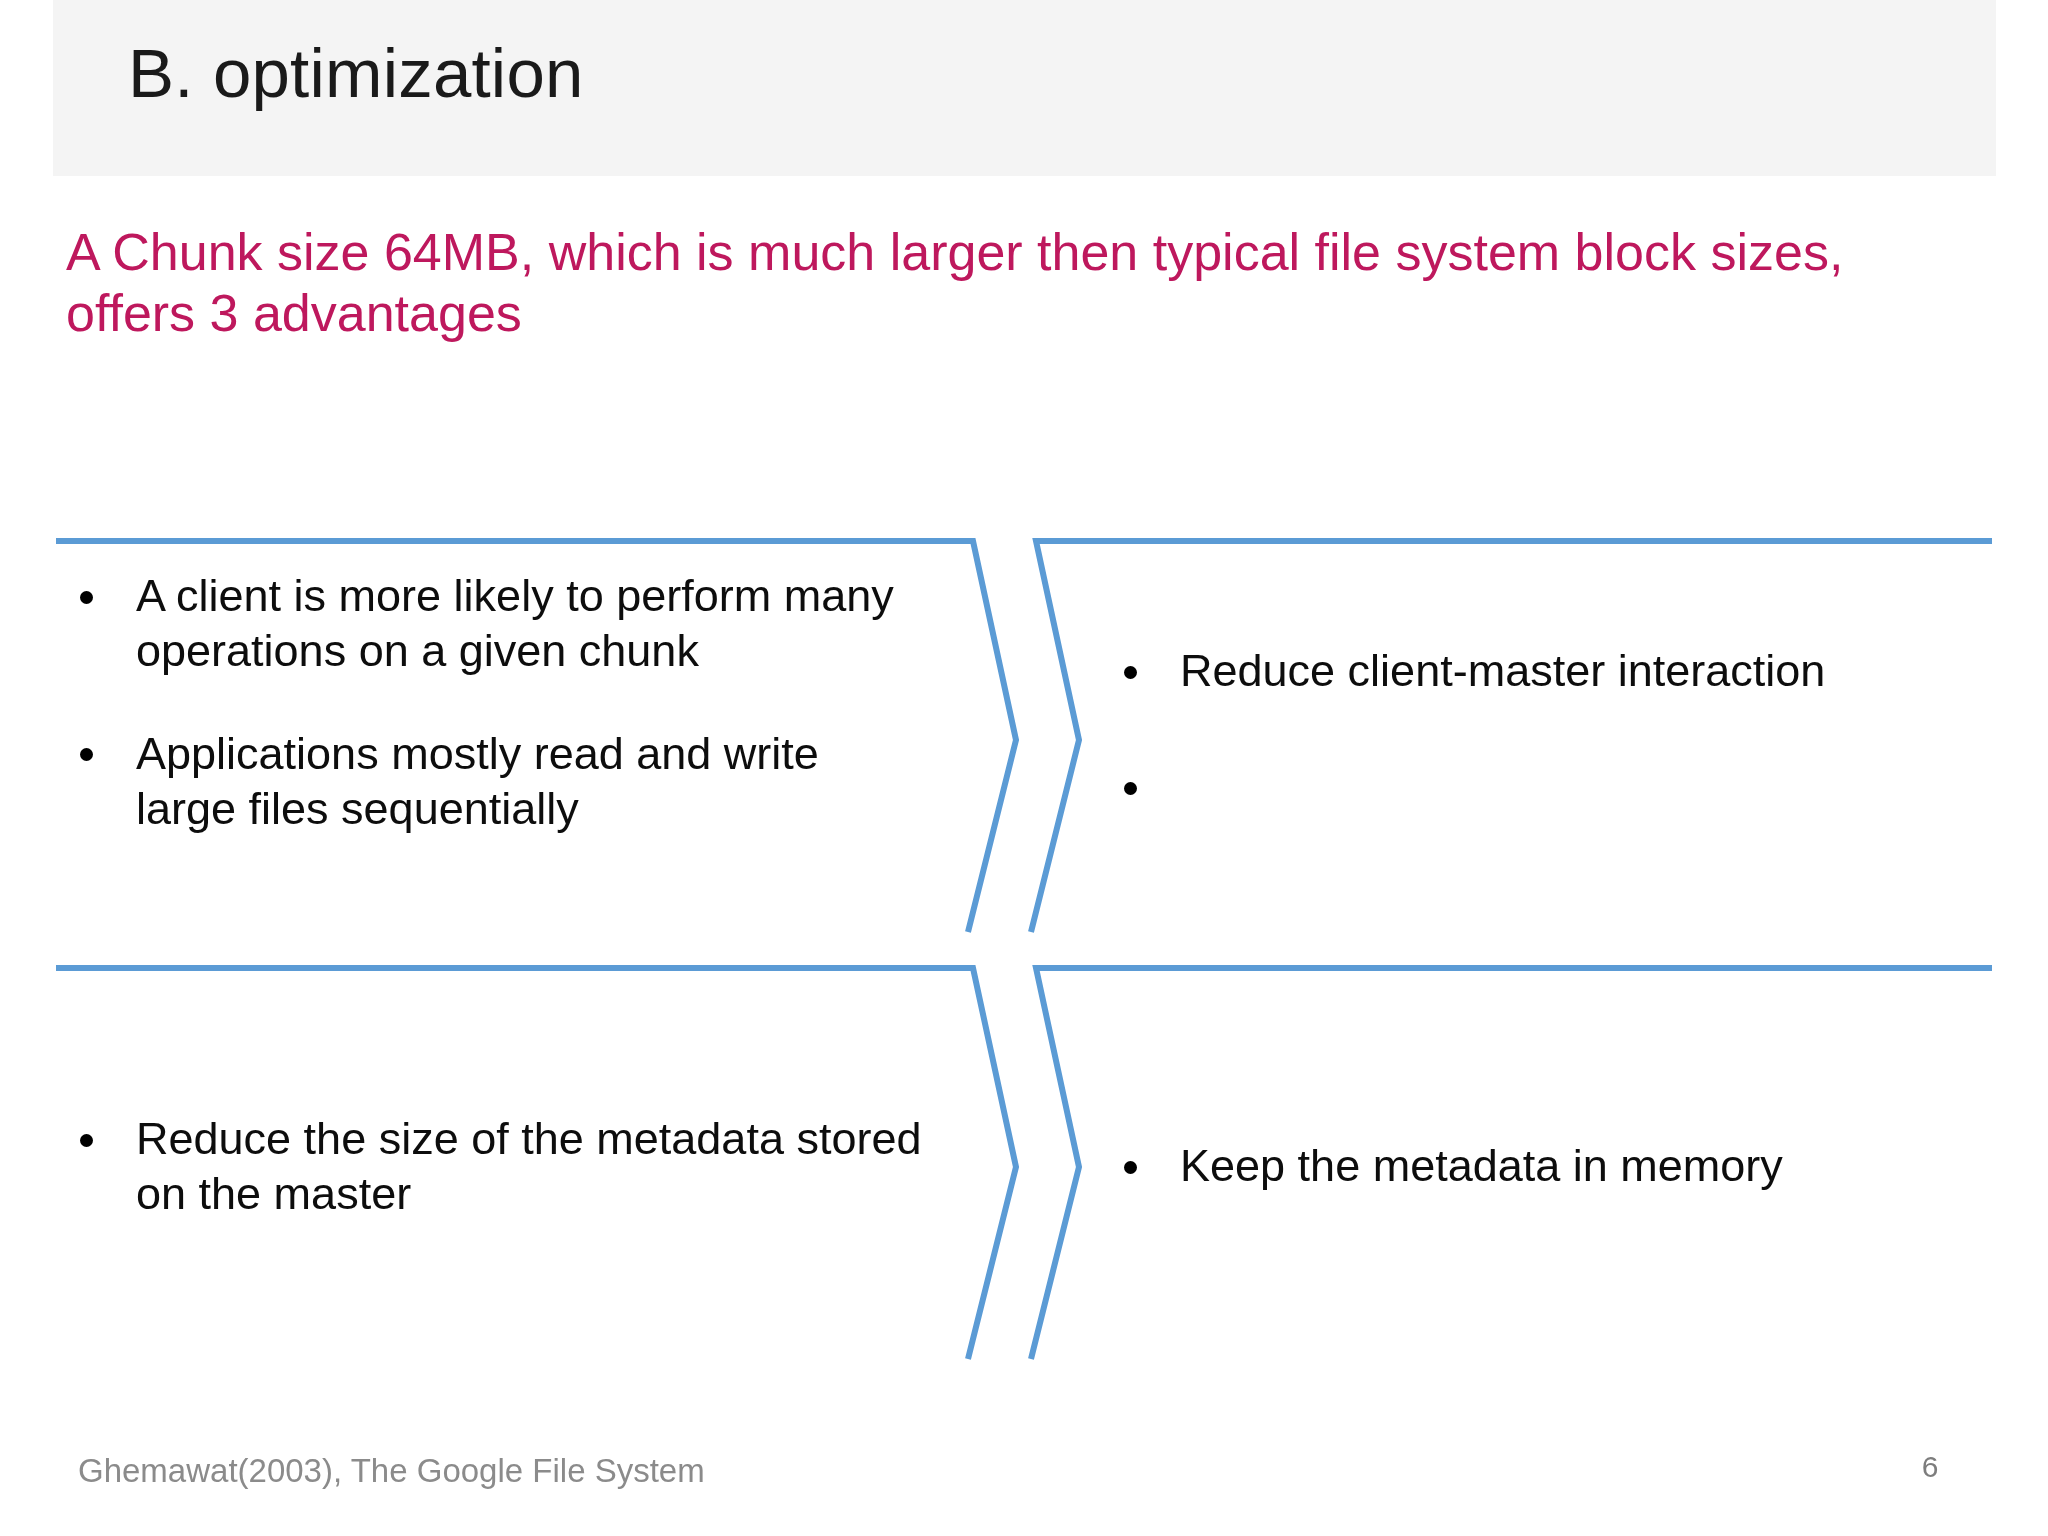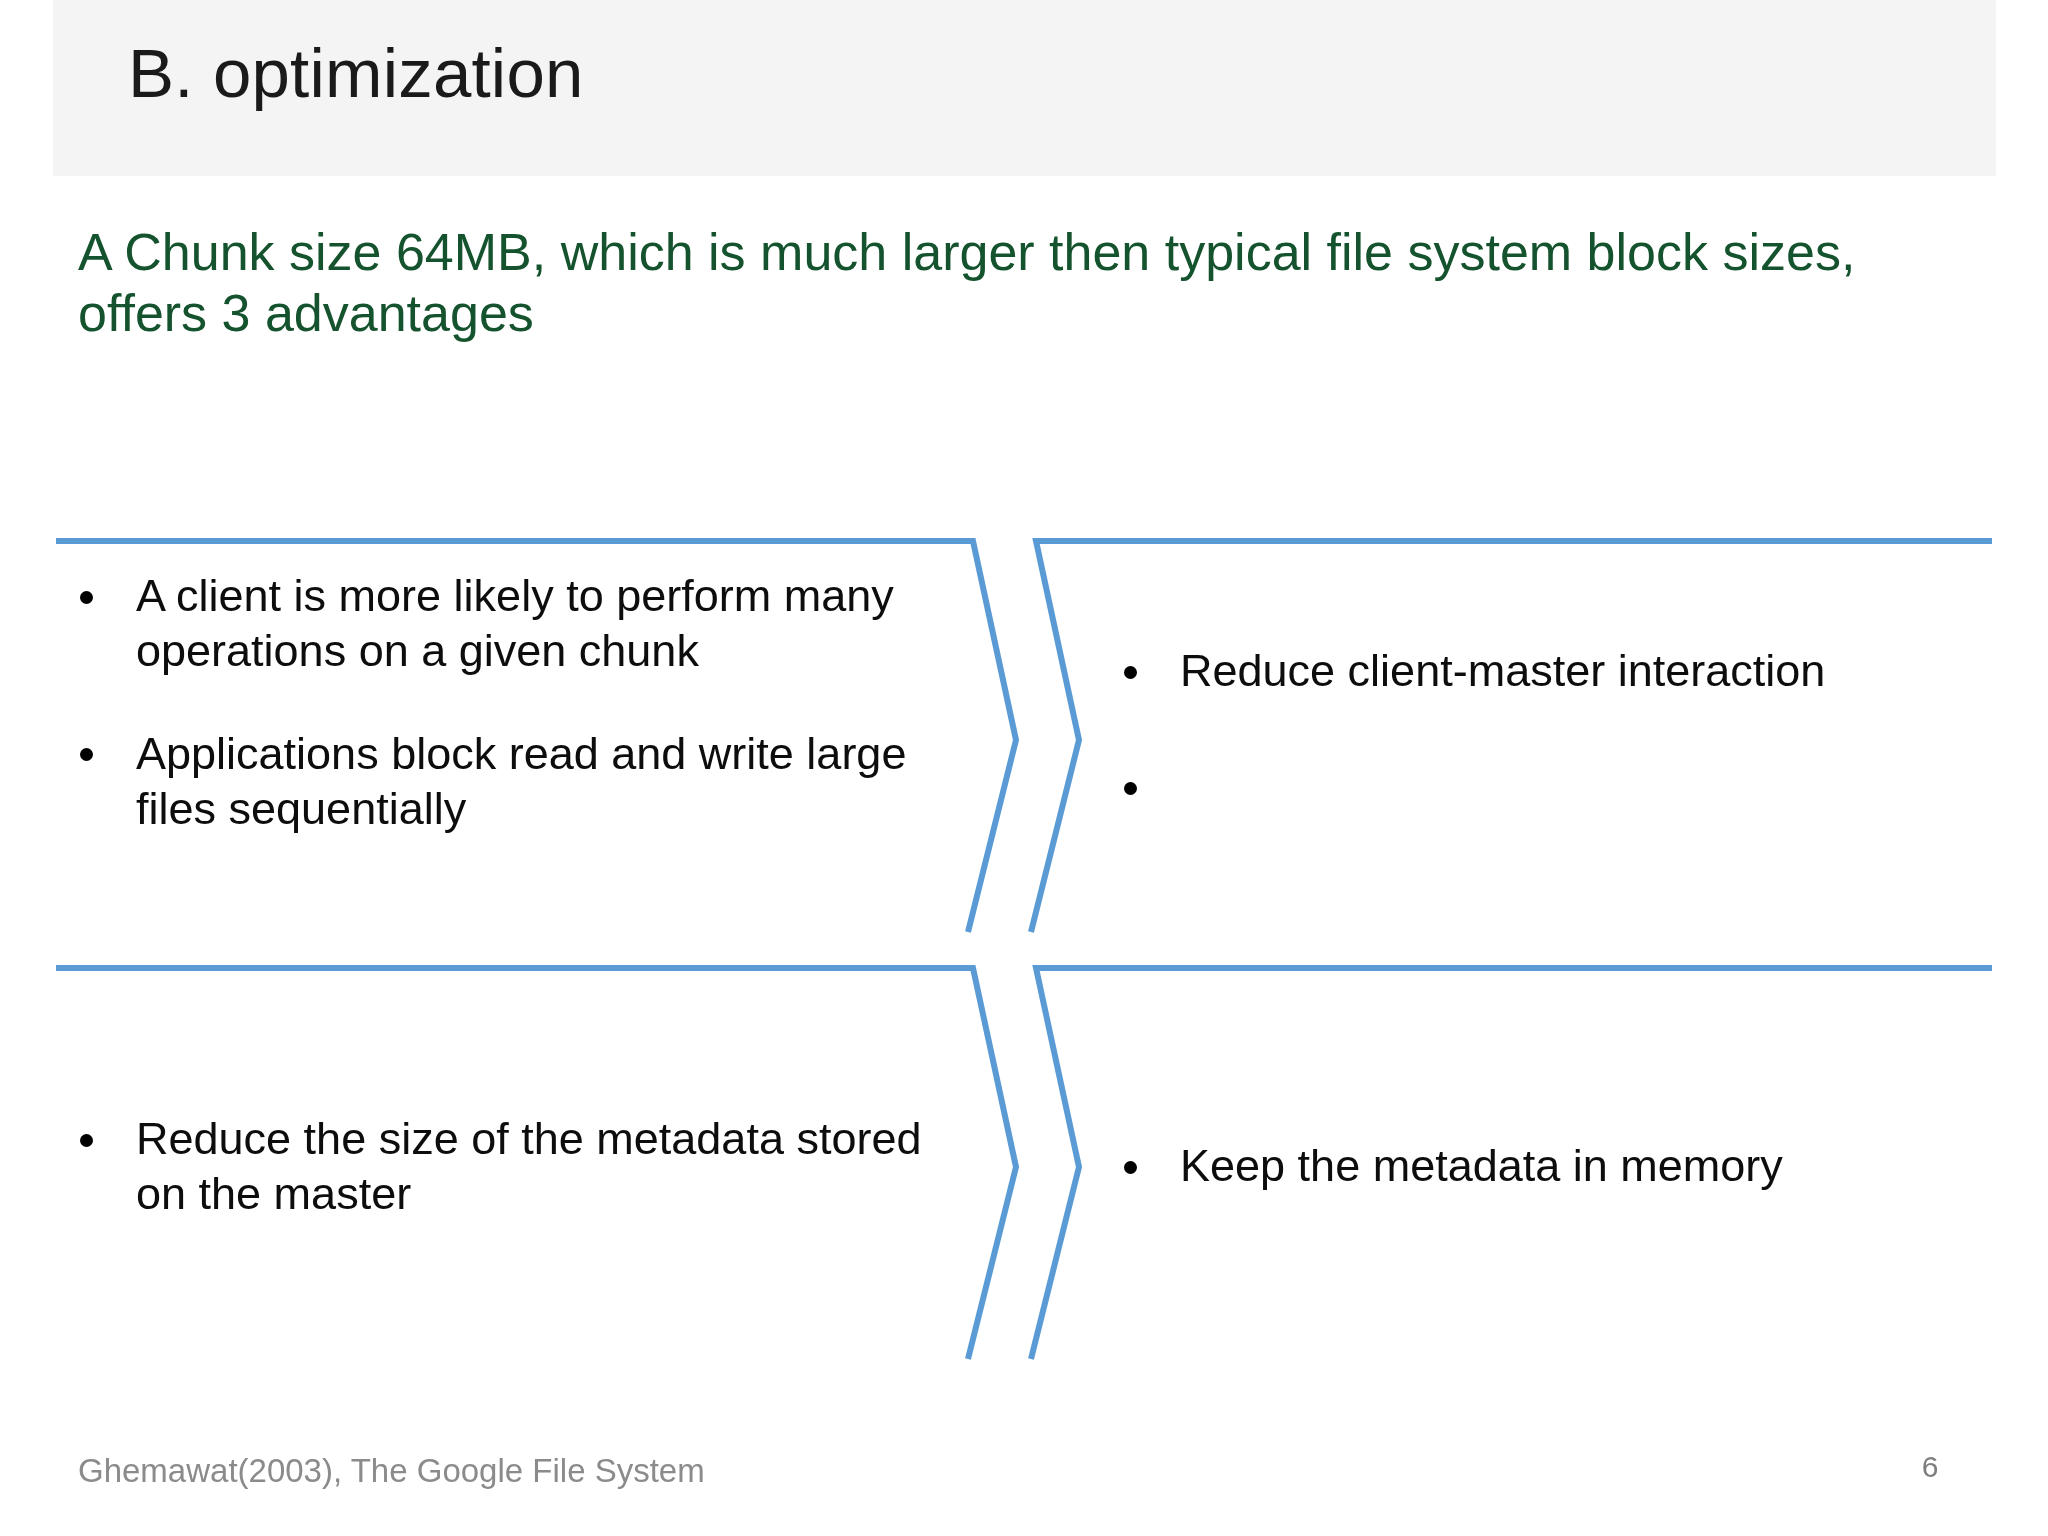--- a/index.html
+++ b/index.html
@@ -33,26 +33,26 @@
     font-weight: 400;
     color: #1a1a1a;
     letter-spacing: 0.2px;
     white-space: nowrap;
     line-height: 1.1;
   }
 
   
   #subtitle {
     position: absolute;
-    left: 78px;
+    left: 66px;
     top: 222px;
     width: 1870px;
     font-size: 52px;
     font-weight: 400;
-    color: #14532d;
+    color: #be185d;
     line-height: 1.18;
   }
 
   
   #chevron-diagram {
     position: absolute;
     left: 0;
     top: 0;
     width: 2048px;
     height: 1536px;
@@ -138,21 +138,21 @@
   </svg>
 </div>
 
 <ul class="bullet-list" id="list-top-left">
   <li class="bullet-item">
     <span class="bullet-dot"></span>
     <span>A client is more likely to perform many operations on a given chunk</span>
   </li>
   <li class="bullet-item">
     <span class="bullet-dot"></span>
-    <span>Applications block read and write large files sequentially</span>
+    <span>Applications mostly read and write large files sequentially</span>
   </li>
 </ul>
 
 <ul class="bullet-list" id="list-top-right">
   <li class="bullet-item">
     <span class="bullet-dot"></span>
     <span>Reduce client-master interaction</span>
   </li>
   <li class="bullet-item">
     <span class="bullet-dot"></span>

